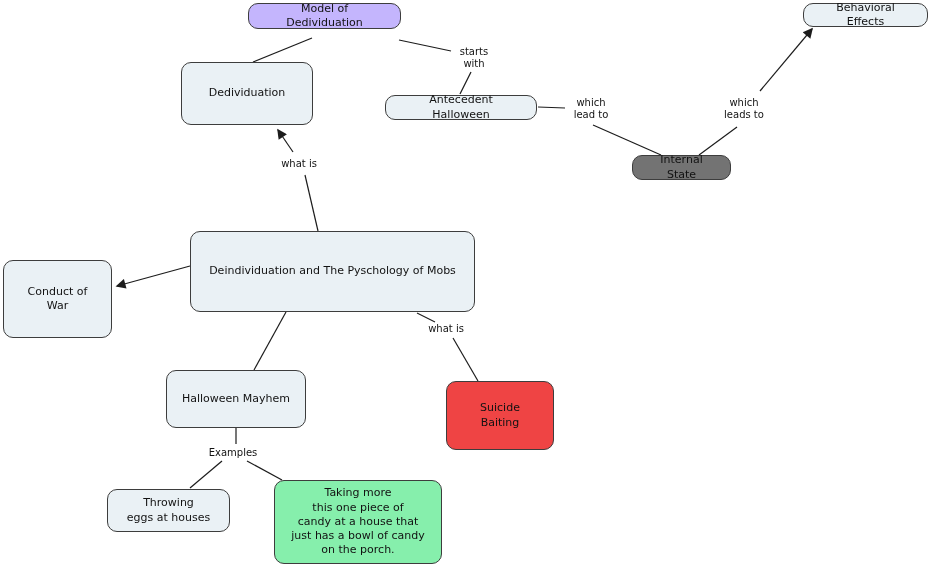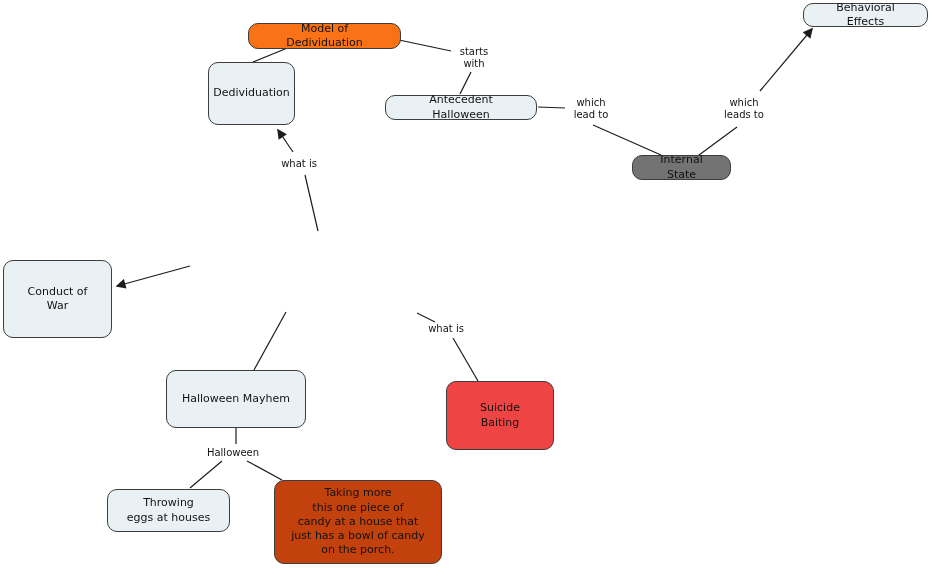--- a/index.html
+++ b/index.html
@@ -66,37 +66,38 @@
       <line x1="318" y1="231" x2="305" y2="175" stroke="#1c1c1c" stroke-width="1.2"></line>
       <line x1="293" y1="152" x2="278" y2="130" stroke="#1c1c1c" stroke-width="1.2" marker-end="url(#arrowhead)"></line>
       <line x1="190" y1="266" x2="117" y2="286" stroke="#1c1c1c" stroke-width="1.2" marker-end="url(#arrowhead)"></line>
       <line x1="286" y1="312" x2="254" y2="370" stroke="#1c1c1c" stroke-width="1.2"></line>
       <line x1="236" y1="428" x2="236" y2="444" stroke="#1c1c1c" stroke-width="1.2"></line>
       <line x1="222" y1="461" x2="190" y2="488" stroke="#1c1c1c" stroke-width="1.2"></line>
       <line x1="247" y1="461" x2="282" y2="480" stroke="#1c1c1c" stroke-width="1.2"></line>
       <line x1="417" y1="313" x2="435" y2="322" stroke="#1c1c1c" stroke-width="1.2"></line>
       <line x1="453" y1="338" x2="478" y2="381" stroke="#1c1c1c" stroke-width="1.2"></line>
     </svg>
-<div class="node" style="left: 248px; top: 23px; width: 153px; height: 26px; background: #f97316; border-color: rgb(61, 61, 61); color: rgb(18, 18, 18);">Model of Dedividuation</div>
+<div class="node" style="left: 248px; top: 3px; width: 153px; height: 26px; background: #c4b5fd; border-color: rgb(61, 61, 61); color: rgb(18, 18, 18);">Model of Dedividuation</div>
     <div class="node" style="left: 803px; top: 3px; width: 125px; height: 24px; background: rgb(234, 241, 245); border-color: rgb(61, 61, 61); color: rgb(18, 18, 18);">Behavioral Effects</div>
-    <div class="node" style="left: 208px; top: 62px; width: 87px; height: 63px; background: rgb(234, 241, 245); border-color: rgb(61, 61, 61); color: rgb(18, 18, 18);">Dedividuation</div>
+    <div class="node" style="left: 181px; top: 62px; width: 132px; height: 63px; background: rgb(234, 241, 245); border-color: rgb(61, 61, 61); color: rgb(18, 18, 18);">Dedividuation</div>
     <div class="node" style="left: 385px; top: 95px; width: 152px; height: 25px; background: rgb(234, 241, 245); border-color: rgb(61, 61, 61); color: rgb(18, 18, 18);">Antecedent Halloween</div>
     <div class="node" style="left: 632px; top: 155px; width: 99px; height: 25px; background: #737373; border-color: rgb(61, 61, 61); color: rgb(18, 18, 18);">Internal State</div>
+    <div class="node" style="left: 190px; top: 231px; width: 285px; height: 81px; background: rgb(234, 241, 245); border-color: rgb(61, 61, 61); color: rgb(18, 18, 18);">Deindividuation and The Pyschology of Mobs</div>
     <div class="node" style="left: 166px; top: 370px; width: 140px; height: 58px; background: rgb(234, 241, 245); border-color: rgb(61, 61, 61); color: rgb(18, 18, 18);">Halloween Mayhem</div>
     <div class="node" style="left: 3px; top: 260px; width: 109px; height: 78px; background: rgb(234, 241, 245); border-color: rgb(61, 61, 61); color: rgb(18, 18, 18);">Conduct of War</div>
     <div class="node" style="left: 446px; top: 381px; width: 108px; height: 69px; background: #ef4444; border-color: rgb(61, 61, 61); color: rgb(18, 18, 18);">Suicide Baiting</div>
     <div class="node" style="left: 107px; top: 489px; width: 123px; height: 43px; background: rgb(234, 241, 245); border-color: rgb(61, 61, 61); color: rgb(18, 18, 18);">Throwing
 eggs at houses</div>
-    <div class="node" style="left: 274px; top: 480px; width: 168px; height: 84px; background: #c2410c; border-color: rgb(61, 61, 61); color: rgb(18, 18, 18);">Taking more
+    <div class="node" style="left: 274px; top: 480px; width: 168px; height: 84px; background: #86efac; border-color: rgb(61, 61, 61); color: rgb(18, 18, 18);">Taking more
 this one piece of
 candy at a house that
 just has a bowl of candy
 on the porch.</div>
     <div class="edge-label" style="left: 474px; top: 58px; color: rgb(18, 18, 18);">starts
 with</div>
     <div class="edge-label" style="left: 591px; top: 109px; color: rgb(18, 18, 18);">which
 lead to</div>
     <div class="edge-label" style="left: 744px; top: 109px; color: rgb(18, 18, 18);">which
 leads to</div>
     <div class="edge-label" style="left: 299px; top: 164px; color: rgb(18, 18, 18);">what is</div>
     <div class="edge-label" style="left: 446px; top: 329px; color: rgb(18, 18, 18);">what is</div>
-    <div class="edge-label" style="left: 233px; top: 453px; color: rgb(18, 18, 18);">Halloween</div>
+    <div class="edge-label" style="left: 233px; top: 453px; color: rgb(18, 18, 18);">Examples</div>
   </div>
 
 </body></html>

